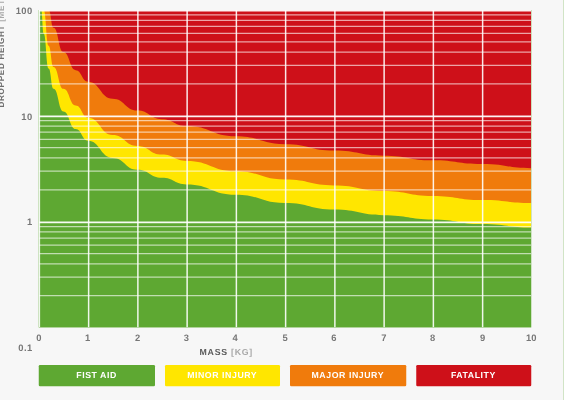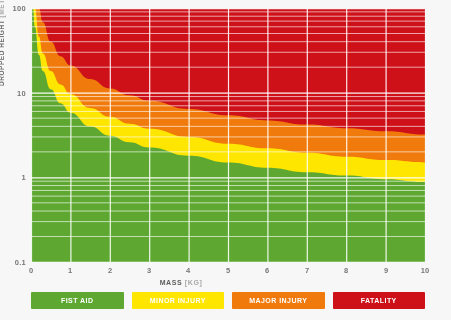--- a/index.html
+++ b/index.html
@@ -45,21 +45,21 @@
 </head>
 <body>
 
 <div id="root">
 
   <div id="y-axis-title"><span>DROPPED HEIGHT</span> <span class="unit">[METRES]</span></div>
 
   <div class="ytick-in" style="left:0px;top:4px;">100</div>
   <div class="ytick-in" style="left:0px;top:89px;">10</div>
   <div class="ytick-in" style="left:0px;top:173px;">1</div>
-  <div class="ytick-in" style="left:0px;top:258px;">0.1</div>
+  <div class="ytick-in" style="left:0px;top:274px;">0.1</div>
 
   <div id="plot-wrap">
     <div id="plot">
       <svg id="chart-svg" viewBox="0 0 394 254" preserveAspectRatio="none">
           <rect x="0" y="0" width="394" height="254" fill="#5ea832"></rect>
           <path d="M 1.97 0 C 2.955 0 2.955 18.78319413418484 3.94 18.78319413418484 C 5.91 18.78319413418484 5.91 46.80728667969208 7.88 46.80728667969208 C 9.85 46.80728667969208 9.85 63.0535945679201 11.82 63.0535945679201 C 15.760000000000002 63.0535945679201 15.760000000000002 81.16208598993694 19.700000000000003 81.16208598993694 C 24.625 81.16208598993694 24.625 95.24481303283608 29.549999999999997 95.24481303283608 C 34.475 95.24481303283608 34.475 104.69642987833797 39.400000000000006 104.69642987833797 C 49.25 104.69642987833797 49.25 118.35892073423253 59.099999999999994 118.35892073423253 C 68.95 118.35892073423253 68.95 127.73137658869824 78.80000000000001 127.73137658869824 C 88.65 127.73137658869824 88.65 134.19892320513742 98.5 134.19892320513742 C 108.35 134.19892320513742 108.35 139.5152134665713 118.19999999999999 139.5152134665713 C 137.9 139.5152134665713 137.9 147.72026123458676 157.60000000000002 147.72026123458676 C 177.3 147.72026123458676 177.3 154.4242733999523 197 154.4242733999523 C 216.7 154.4242733999523 216.7 159.6861295046878 236.39999999999998 159.6861295046878 C 256.09999999999997 159.6861295046878 256.09999999999997 164.19424951672755 275.79999999999995 164.19424951672755 C 295.5 164.19424951672755 295.5 167.53930601207858 315.20000000000005 167.53930601207858 C 334.90000000000003 167.53930601207858 334.90000000000003 171.21940141887757 354.6 171.21940141887757 C 374.3 171.21940141887757 374.3 174.03380042461905 394 174.03380042461905 L 394 0 L 0 0 Z" fill="#ffe600"></path>
           <path d="M 1.97 0 C 2.955 0 2.955 0 3.94 0 C 5.91 0 5.91 28.553170250960022 7.88 28.553170250960022 C 9.85 28.553170250960022 9.85 45.51696951122173 11.82 45.51696951122173 C 15.760000000000002 45.51696951122173 15.760000000000002 63.0535945679201 19.700000000000003 63.0535945679201 C 24.625 63.0535945679201 24.625 76.46161889865124 29.549999999999997 76.46161889865124 C 34.475 76.46161889865124 34.475 86.16770226931655 39.400000000000006 86.16770226931655 C 49.25 86.16770226931655 49.25 99.94528012412178 59.099999999999994 99.94528012412178 C 68.95 99.94528012412178 68.95 108.711716905587 78.80000000000001 108.711716905587 C 88.65 108.711716905587 88.65 115.69967076092834 98.5 115.69967076092834 C 108.35 115.69967076092834 108.35 120.73201933238647 118.19999999999999 120.73201933238647 C 137.9 120.73201933238647 137.9 128.93706710040192 157.60000000000002 128.93706710040192 C 177.3 128.93706710040192 177.3 135.6410792657675 197 135.6410792657675 C 216.7 135.6410792657675 216.7 140.3415463570532 236.39999999999998 140.3415463570532 C 256.09999999999997 140.3415463570532 256.09999999999997 144.7770695713068 275.79999999999995 144.7770695713068 C 295.5 144.7770695713068 295.5 148.75611187789372 315.20000000000005 148.75611187789372 C 334.90000000000003 148.75611187789372 334.90000000000003 152.05117480179837 354.6 152.05117480179837 C 374.3 152.05117480179837 374.3 154.4242733999523 394 154.4242733999523 L 394 0 L 0 0 Z" fill="#f07b0c"></path>
           <path d="M 1.97 0 C 2.955 0 2.955 0 3.94 0 C 5.91 0 5.91 0 7.88 0 C 9.85 0 9.85 14.180912057538649 11.82 14.180912057538649 C 15.760000000000002 14.180912057538649 15.760000000000002 33.69225406756584 19.700000000000003 33.69225406756584 C 24.625 33.69225406756584 24.625 48.14453463453907 29.549999999999997 48.14453463453907 C 34.475 48.14453463453907 34.475 57.385433045861475 39.400000000000006 57.385433045861475 C 49.25 57.385433045861475 49.25 71.00417581077213 59.099999999999994 71.00417581077213 C 68.95 71.00417581077213 68.95 80.49954074725798 78.80000000000001 80.49954074725798 C 88.65 80.49954074725798 88.65 87.33511035576683 98.5 87.33511035576683 C 108.35 87.33511035576683 108.35 92.8717144346821 118.19999999999999 92.8717144346821 C 137.9 92.8717144346821 137.9 101.07676220269755 157.60000000000002 101.07676220269755 C 177.3 101.07676220269755 177.3 107.32399500165533 197 107.32399500165533 C 216.7 107.32399500165533 216.7 112.42904802810926 236.39999999999998 112.42904802810926 C 256.09999999999997 112.42904802810926 256.09999999999997 116.56489341297777 275.79999999999995 116.56489341297777 C 295.5 116.56489341297777 295.5 120.24498881977675 315.20000000000005 120.24498881977675 C 334.90000000000003 120.24498881977675 334.90000000000003 123.26890557834332 354.6 123.26890557834332 C 374.3 123.26890557834332 374.3 126.56396850224796 394 126.56396850224796 L 394 0 L 0 0 Z" fill="#ce1019"></path>
           <g>
             <line x1="0" y1="228.51279370044958" x2="394" y2="228.51279370044958" stroke="#ffffff" stroke-width="1" opacity="0.62"></line>

